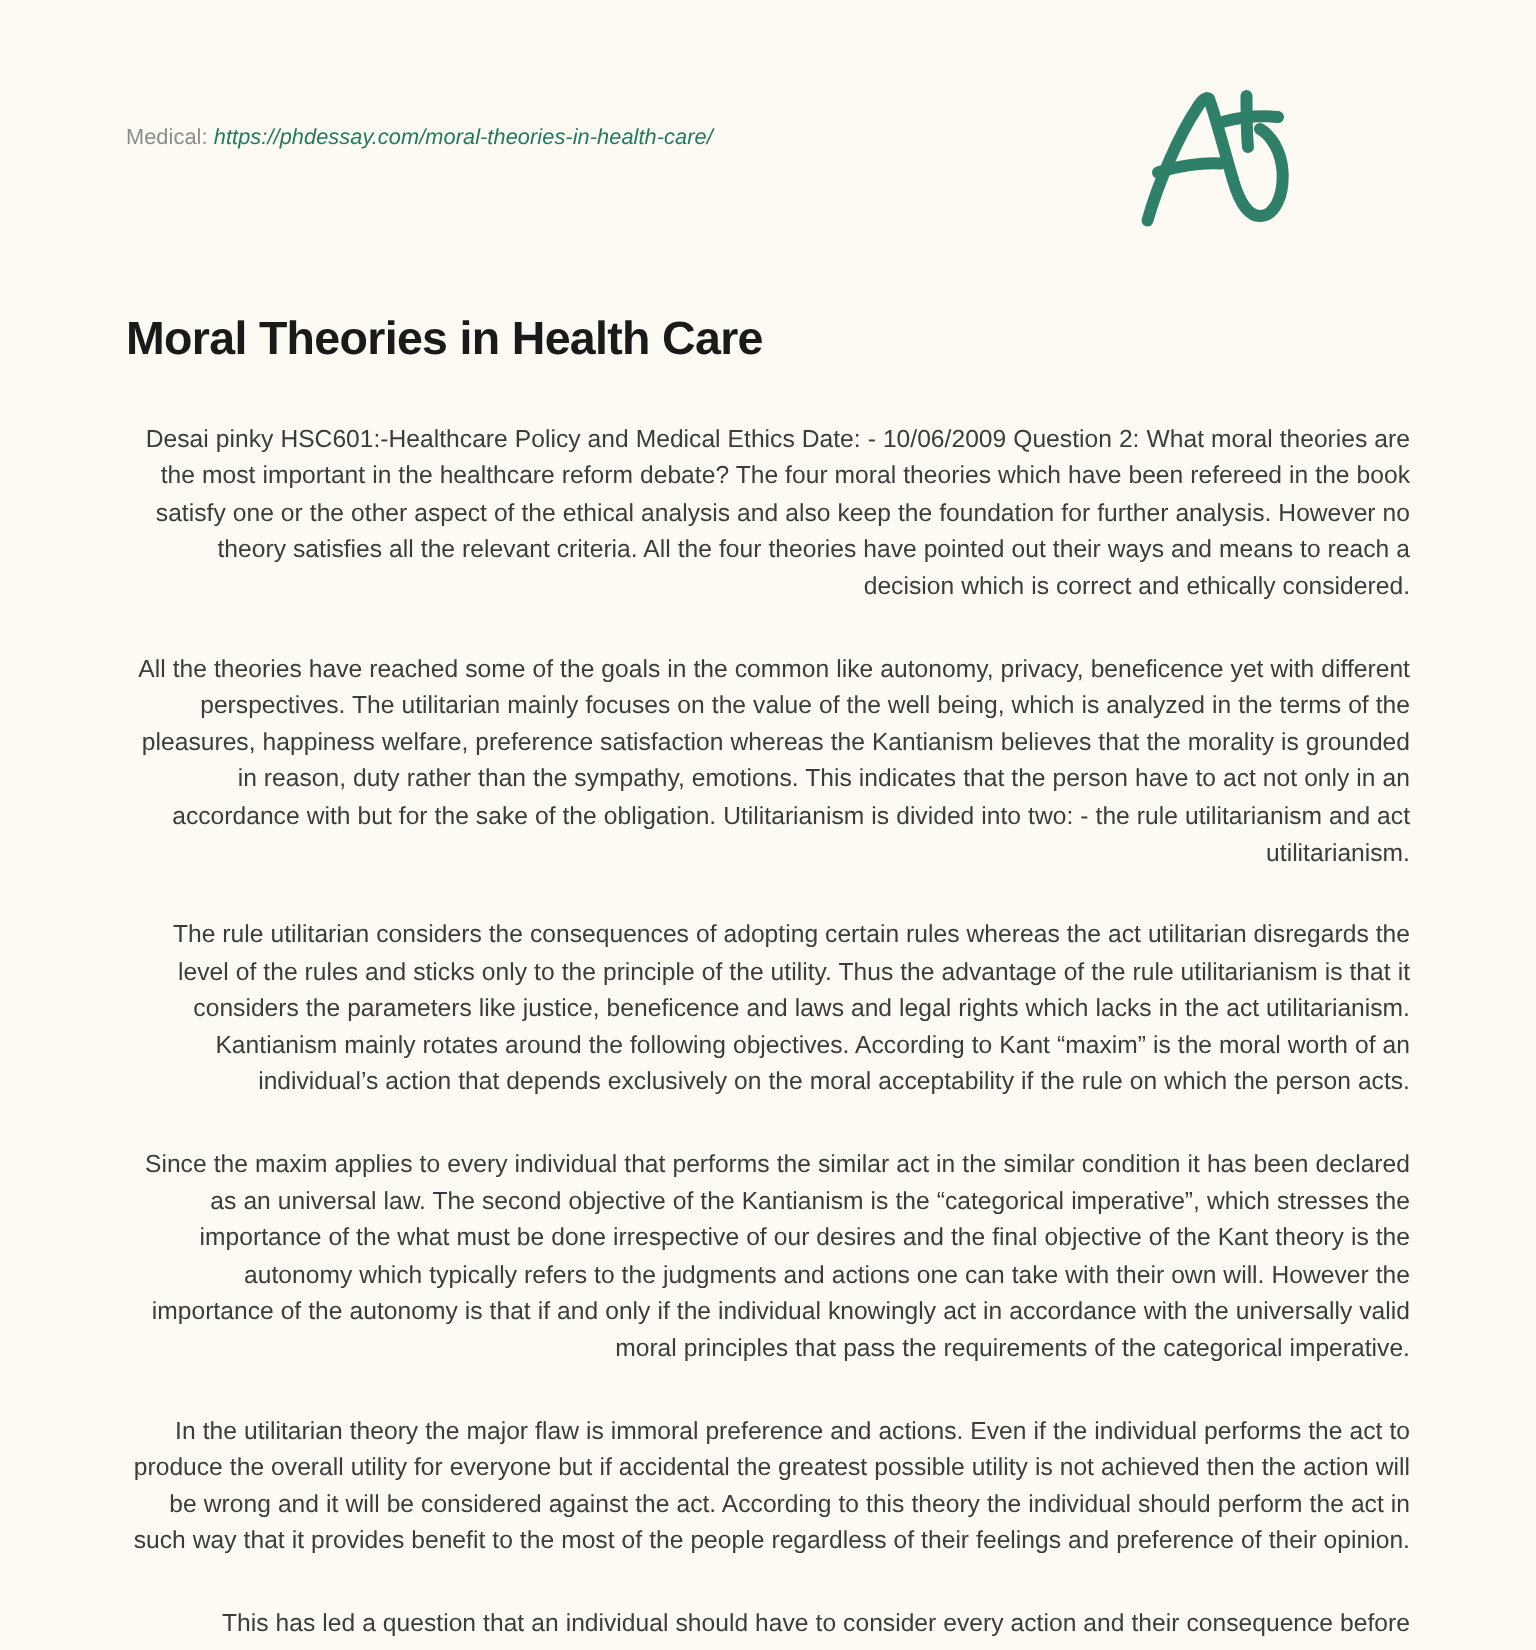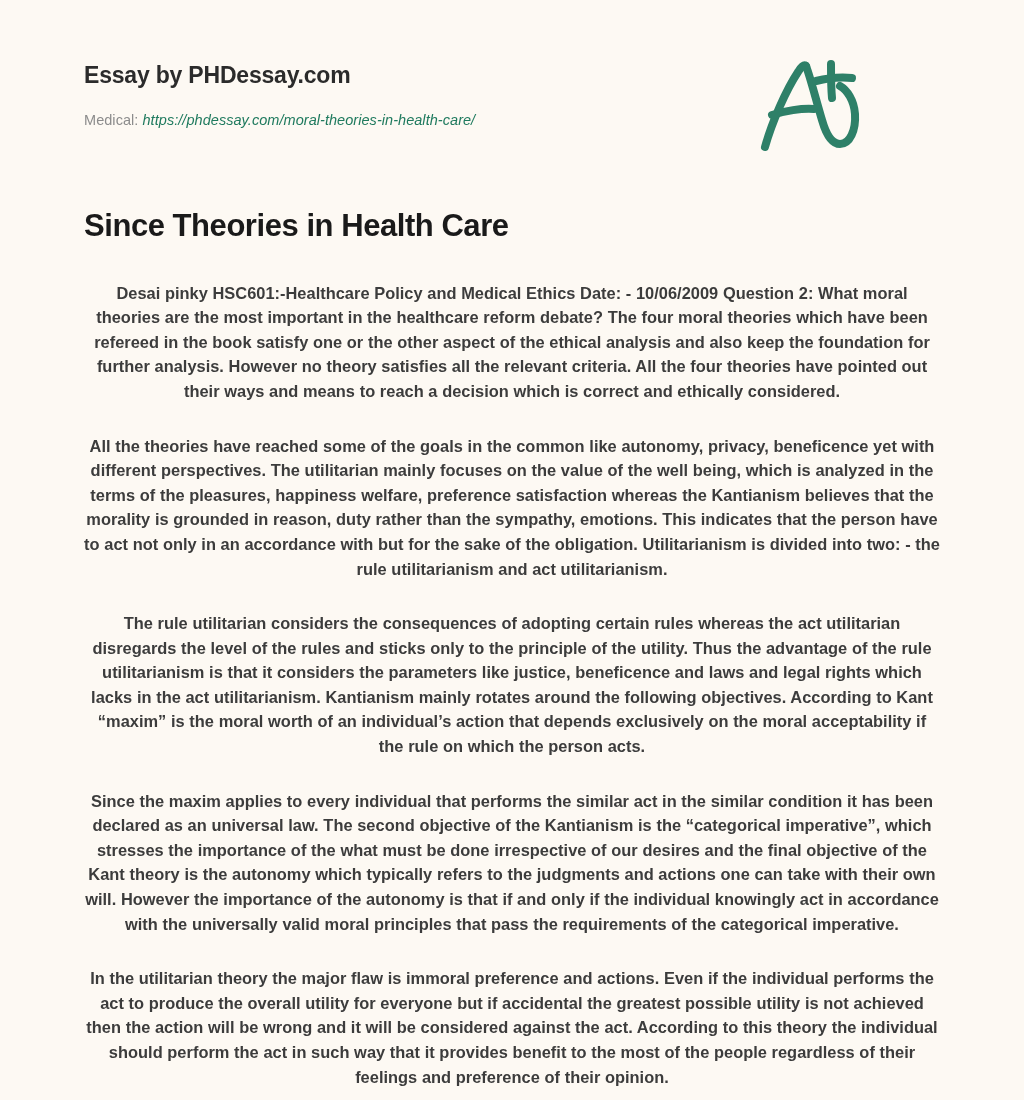--- a/index.html
+++ b/index.html
@@ -84,33 +84,31 @@
   .article {
     padding-top: 36px;
     max-width: 856px;
   }
   .article p {
     margin: 0 0 30px 0;
     font-size: 16.4px;
     line-height: 24.6px;
     color: #3c3c3c;
     letter-spacing: 0.02px;
-    text-align: center;
+    text-align: right;
     word-spacing: 0.1px;
-    font-weight: bold;
   }
   .article p:last-child { margin-bottom: 0; }
 </style>
 </head>
 <body>
 
 <div class="page">
 
   <div class="header">
-    <div class="brand-line">Essay by PHDessay.com</div>
 
     <div class="source-line">
       <span class="source-label">Medical:</span>
       <a class="source-url" href="#">https://phdessay.com/moral-theories-in-health-care/</a>
     </div>
 
     <div class="logo">
       <svg viewBox="0 0 112 104" xmlns="http://www.w3.org/2000/svg" fill="none" stroke="#2e8068" stroke-linecap="round" stroke-linejoin="round">
 
         <path d="M13 95 C 20 70, 34 38, 46 20 C 49 15, 52 12, 54 14" stroke-width="8"></path>
@@ -119,21 +117,21 @@
 
         <path d="M20 63 C 32 59, 50 56, 62 57" stroke-width="8"></path>
 
         <path d="M79 12 C 79 24, 79 36, 80 46" stroke-width="8"></path>
 
         <path d="M64 29 C 76 26, 90 25, 100 26" stroke-width="8"></path>
       </svg>
     </div>
   </div>
 
-  <h1 class="doc-title">Since Theories in Health Care</h1>
+  <h1 class="doc-title">Moral Theories in Health Care</h1>
 
   <div class="article">
     <p>Desai pinky HSC601:-Healthcare Policy and Medical Ethics Date: - 10/06/2009 Question 2: What moral theories are the most important in the healthcare reform debate? The four moral theories which have been refereed in the book satisfy one or the other aspect of the ethical analysis and also keep the foundation for further analysis. However no theory satisfies all the relevant criteria. All the four theories have pointed out their ways and means to reach a decision which is correct and ethically considered.</p>
     <p>All the theories have reached some of the goals in the common like autonomy, privacy, beneficence yet with different perspectives. The utilitarian mainly focuses on the value of the well being, which is analyzed in the terms of the pleasures, happiness welfare, preference satisfaction whereas the Kantianism believes that the morality is grounded in reason, duty rather than the sympathy, emotions. This indicates that the person have to act not only in an accordance with but for the sake of the obligation. Utilitarianism is divided into two: - the rule utilitarianism and act utilitarianism.</p>
     <p>The rule utilitarian considers the consequences of adopting certain rules whereas the act utilitarian disregards the level of the rules and sticks only to the principle of the utility. Thus the advantage of the rule utilitarianism is that it considers the parameters like justice, beneficence and laws and legal rights which lacks in the act utilitarianism. Kantianism mainly rotates around the following objectives. According to Kant “maxim” is the moral worth of an individual’s action that depends exclusively on the moral acceptability if the rule on which the person acts.</p>
     <p>Since the maxim applies to every individual that performs the similar act in the similar condition it has been declared as an universal law. The second objective of the Kantianism is the “categorical imperative”, which stresses the importance of the what must be done irrespective of our desires and the final objective of the Kant theory is the autonomy which typically refers to the judgments and actions one can take with their own will. However the importance of the autonomy is that if and only if the individual knowingly act in accordance with the universally valid moral principles that pass the requirements of the categorical imperative.</p>
     <p>In the utilitarian theory the major flaw is immoral preference and actions. Even if the individual performs the act to produce the overall utility for everyone but if accidental the greatest possible utility is not achieved then the action will be wrong and it will be considered against the act. According to this theory the individual should perform the act in such way that it provides benefit to the most of the people regardless of their feelings and preference of their opinion.</p>
     <p>This has led a question that an individual should have to consider every action and their consequence before implementing this theory.</p>
   </div>
 

